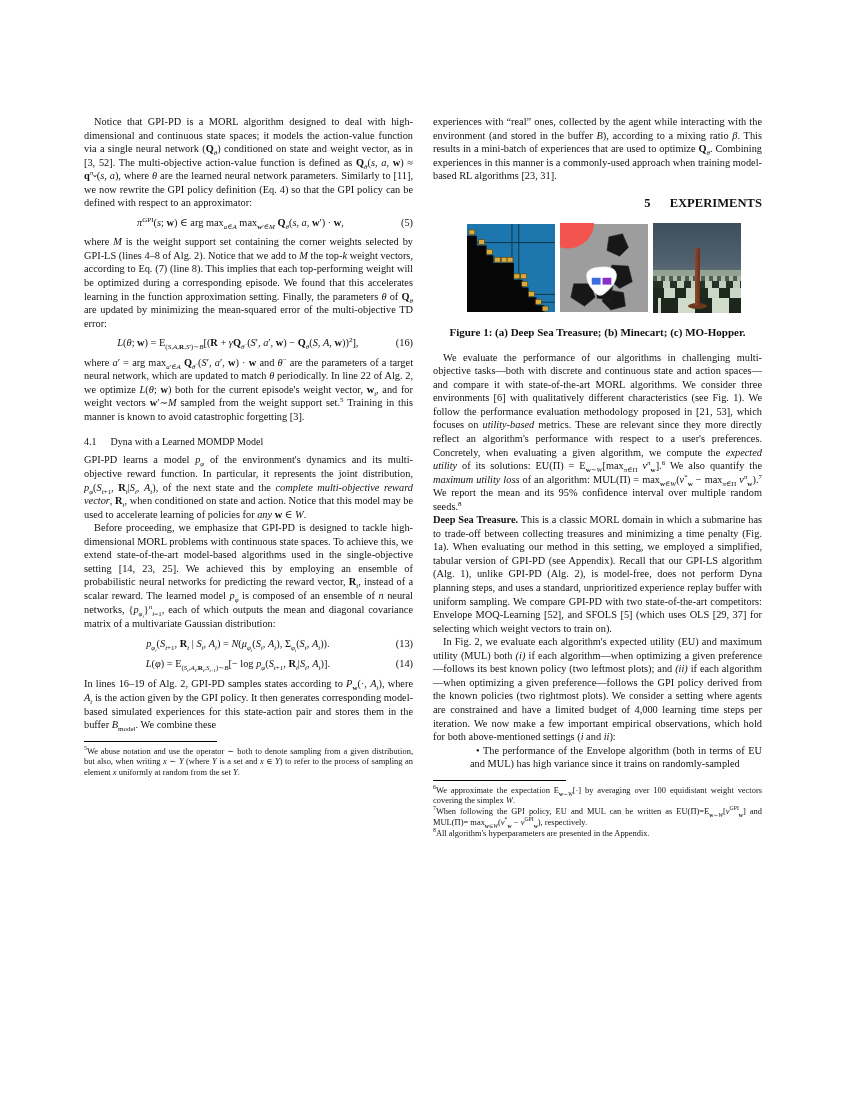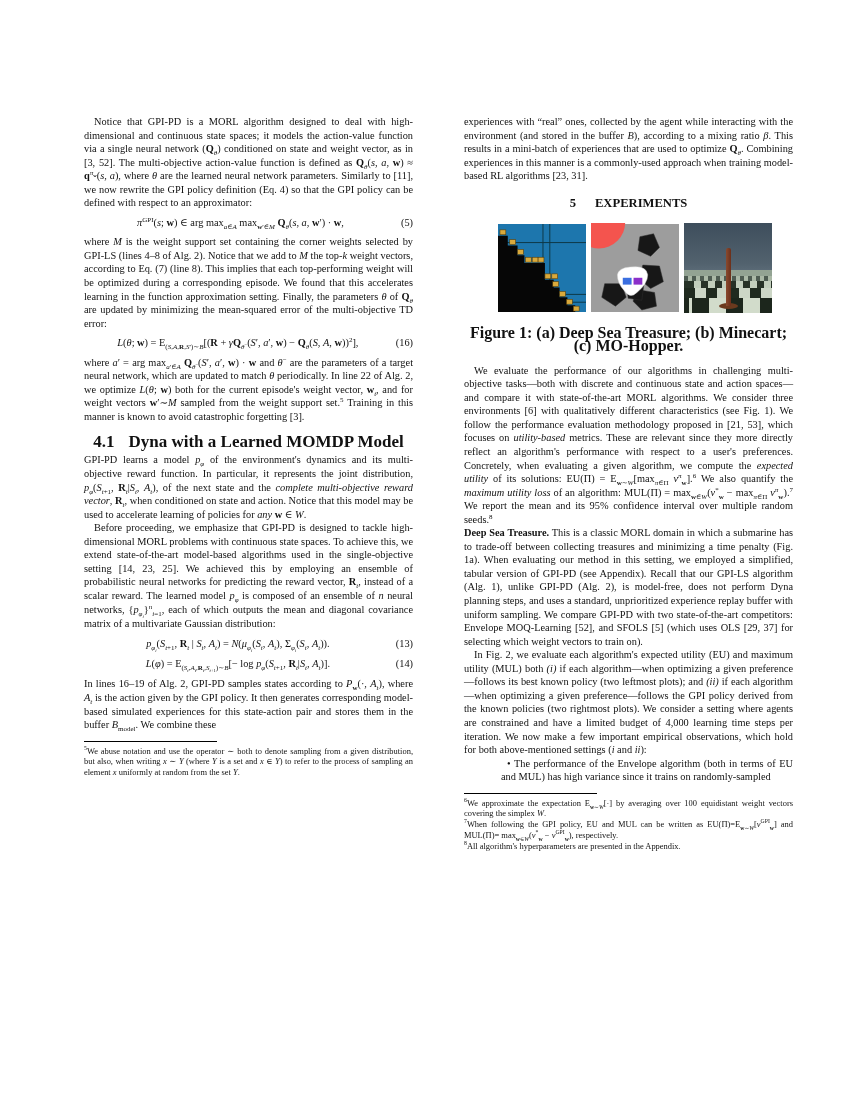--- a/index.html
+++ b/index.html
@@ -1,35 +1,35 @@
 <!DOCTYPE html>
 <html><head>
 <meta charset="utf-8">
 <style>
   html,body{margin:0;padding:0;background:#e9e9e9;}
   .page{position:relative;width:850px;height:1100px;background:#ffffff;margin:0 auto;
         font-family:"Liberation Serif","DejaVu Serif",serif;color:#111;}
   .col{position:absolute;top:115px;width:329px;font-size:10.35px;line-height:13.55px;
        text-align:justify;}
   .col-left{left:84px;}
-  .col-right{left:464px;}
+  .col-right{left:433px;}
   p{margin:0;}
   .indent{text-indent:10px;}
   sub,sup{font-size:0.68em;line-height:0;}
   .equation{display:flex;align-items:center;margin:6px 0 6px 0;}
   .eq-body{flex:1;text-align:center;}
   .eq-num{margin-left:4px;}
-  .subheading{margin:11px 0 4px 0;font-size:17px;font-weight:bold;line-height:15px;text-align:center;}
+  .subheading{margin:11px 0 4px 0;font-size:10px;font-weight:normal;line-height:15px;text-align:left;}
   .subheading .h-num{margin-right:14px;}
-  .section-heading{margin:13px 0 7px 0;font-size:12.6px;font-weight:bold;line-height:15px;text-align:center;}
+  .section-heading{margin:13px 0 7px 0;font-size:12.6px;font-weight:bold;line-height:15px;text-align:right;}
   .section-heading .h-num{margin-right:19px;}
   .figure{margin:12px 0 12px 0;}
   .fig-row{display:flex;gap:5px;margin-left:34px;}
   .fig-img{width:88px;height:90px;display:block;}
-  .fig-caption{font-weight:bold;text-align:center;margin-top:13px;font-size:16px;line-height:13px;}
+  .fig-caption{font-weight:bold;text-align:center;margin-top:13px;font-size:11px;line-height:13px;}
   .footnotes{margin-top:9px;font-size:8.45px;line-height:10.7px;text-align:justify;}
   .fn-rule{width:133px;border:none;border-top:1px solid #000;margin:0 0 4px 0;}
   .fn{margin:0;}
   .bullet{text-indent:6px;margin-left:37px;}
   
   .fig-hopper{position:relative;width:88px;height:90px;overflow:hidden;
       background:linear-gradient(180deg,#3e4e5c 0%,#52626e 45%,#5a6a76 53%);}
   .fig-hopper .hz{position:absolute;left:0;right:0;top:47px;height:6px;background:#93a393;}
   .fig-hopper .fr{position:absolute;left:0;right:0;}
   .fig-hopper .fr1{top:53px;height:5px;background:repeating-linear-gradient(90deg,#4e5c52 0 4px,#aab8a6 4px 8px);}

